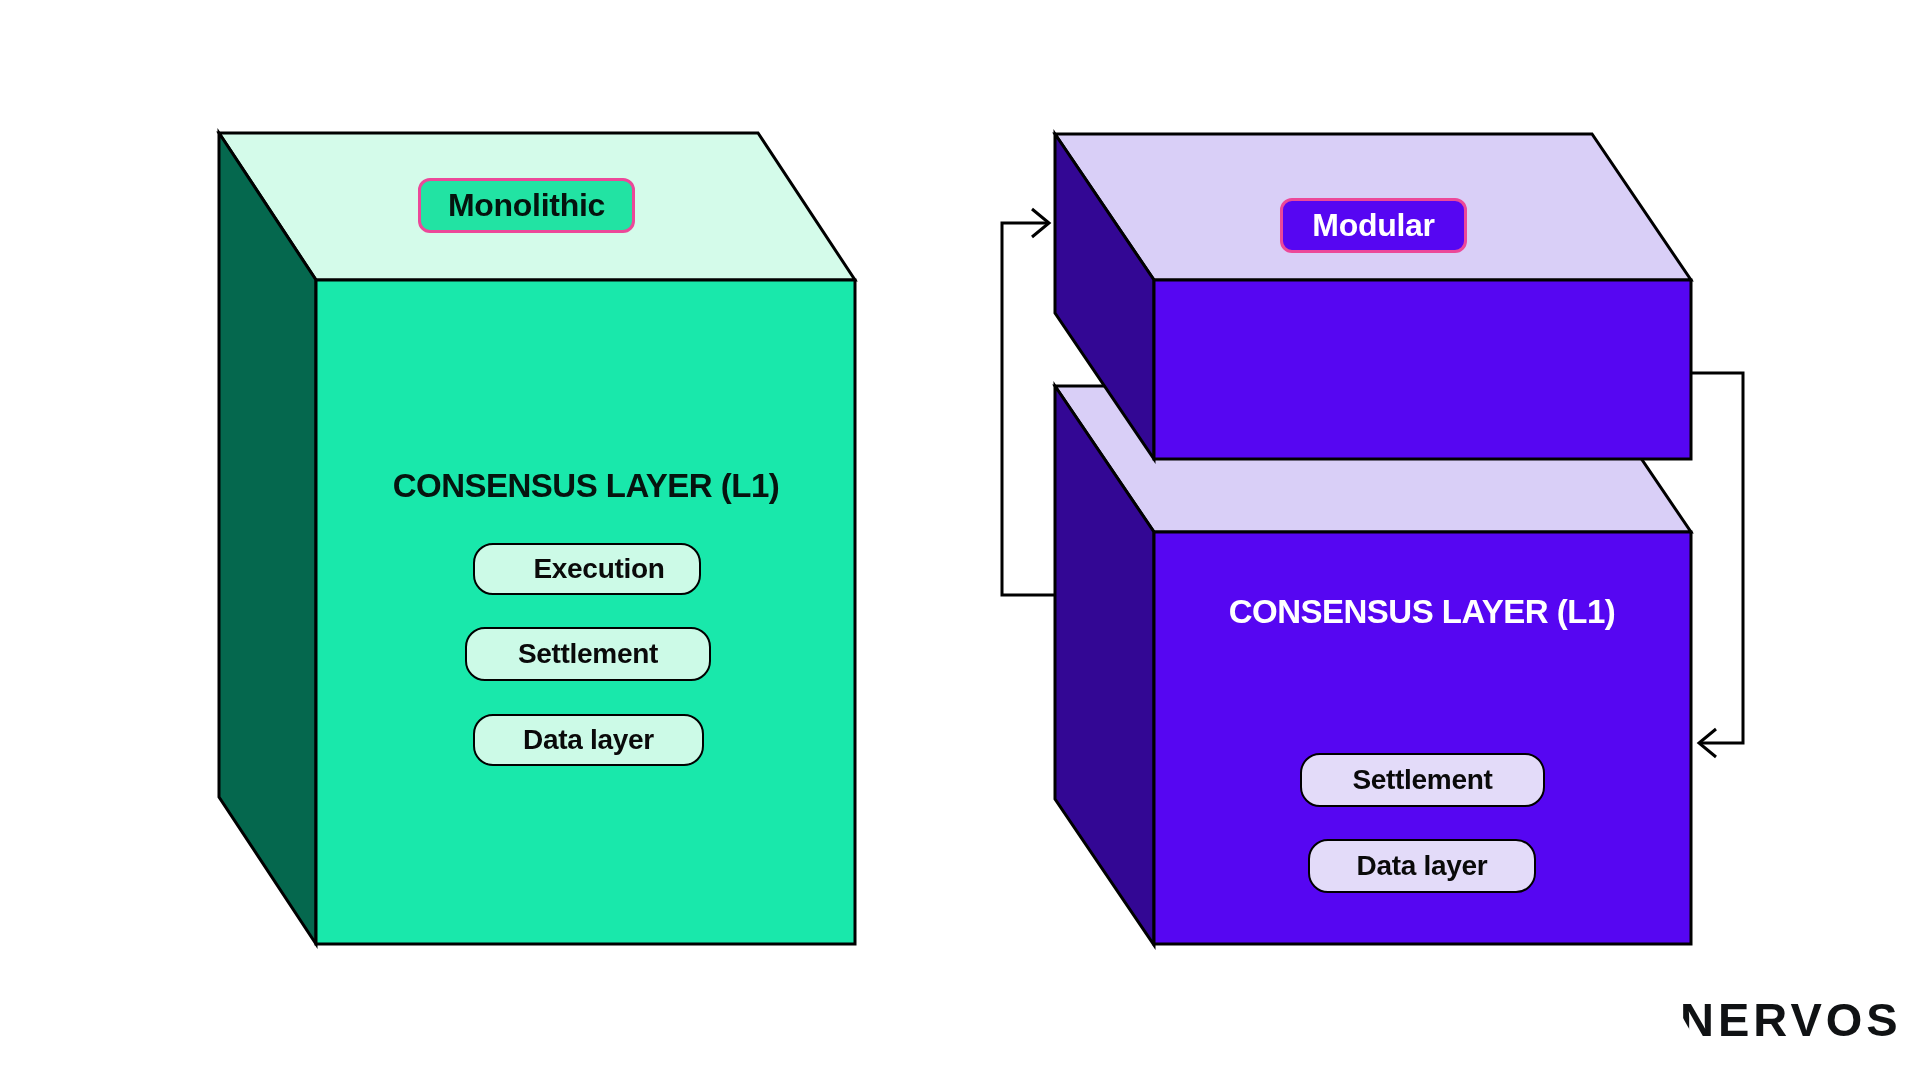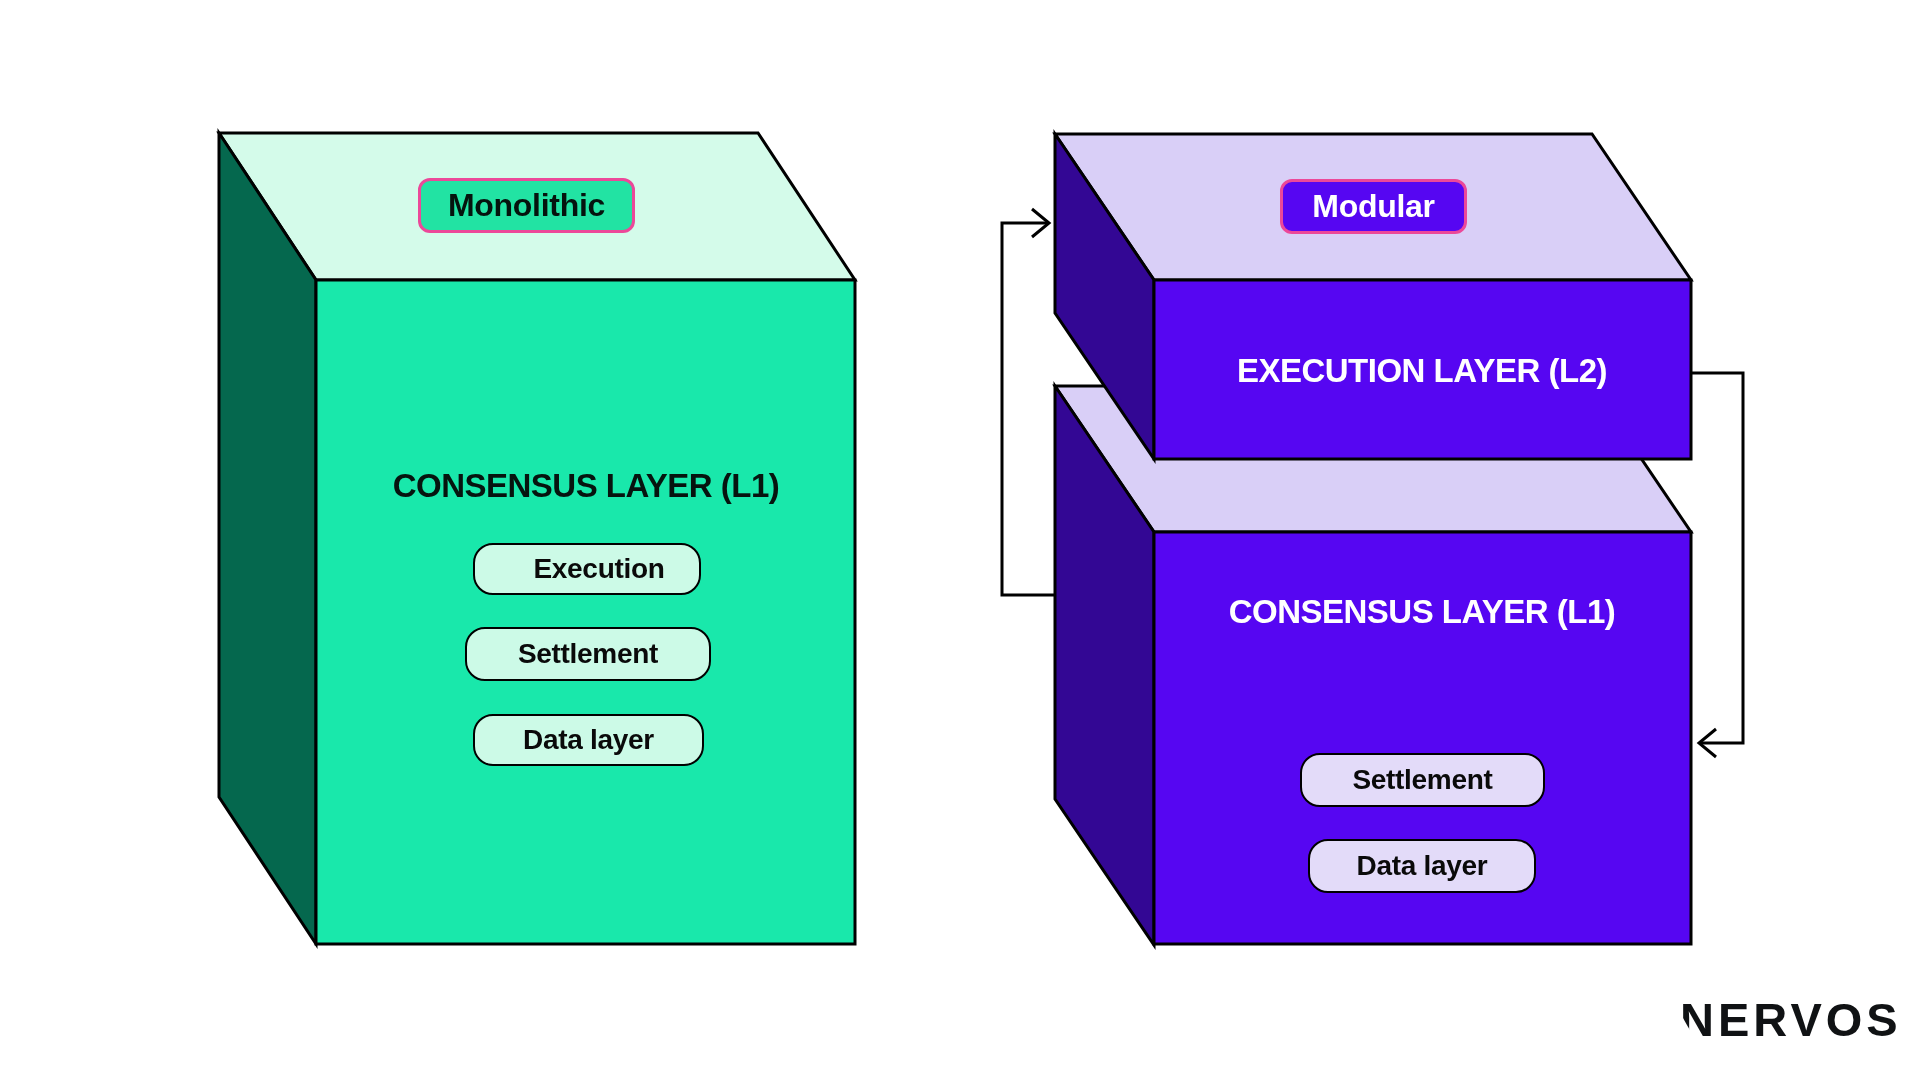--- a/index.html
+++ b/index.html
@@ -28,21 +28,21 @@
     text-align: center;
   }
   .badge {
     border: 3px solid #ec4899;
     border-radius: 12px;
     font-weight: 700;
     font-size: 32px;
     letter-spacing: -0.3px;
   }
   .badge.teal   { background: #22E3A3; color: #05140e; }
-  .badge.purple { background: #5606F2; color: #ffffff; }
+  .badge.purple { background: #5606F2; color: #ffffff; margin-top: 19px; }
   .layer-title {
     font-weight: 700;
     font-size: 33px;
     letter-spacing: -0.5px;
     white-space: nowrap;
   }
   .layer-title.dark  { color: #06140f; }
   .layer-title.light { color: #ffffff; }
   .pill {
     border: 2.5px solid #000000;
@@ -107,21 +107,20 @@
   <div class="overlay layer-title dark" style="left:336px; top:466px; width:500px; height:40px;">CONSENSUS LAYER (L1)</div>
 
   <div class="overlay pill mint" style="left:473px; top:543px; width:228px; height:52px;padding-left:24px;">Execution</div>
 
   <div class="overlay pill mint" style="left:465px; top:627px; width:246px; height:54px;">Settlement</div>
 
   <div class="overlay pill mint" style="left:473px; top:714px; width:231px; height:52px;">Data layer</div>
 
   <div class="overlay badge purple" style="left:1280px; top:179px; width:187px; height:55px;">Modular</div>
 
-  <div class="overlay layer-title light" style="left:1172px; top:351px; width:500px; height:40px;">EXECUTION LAYER (L2)</div>
 
   <div class="overlay layer-title light" style="left:1172px; top:592px; width:500px; height:40px;">CONSENSUS LAYER (L1)</div>
 
   <div class="overlay pill lavender" style="left:1300px; top:753px; width:245px; height:54px;">Settlement</div>
 
   <div class="overlay pill lavender" style="left:1308px; top:839px; width:228px; height:54px;">Data layer</div>
 
   <div class="brand">NERVOS</div>
 
 </div>

